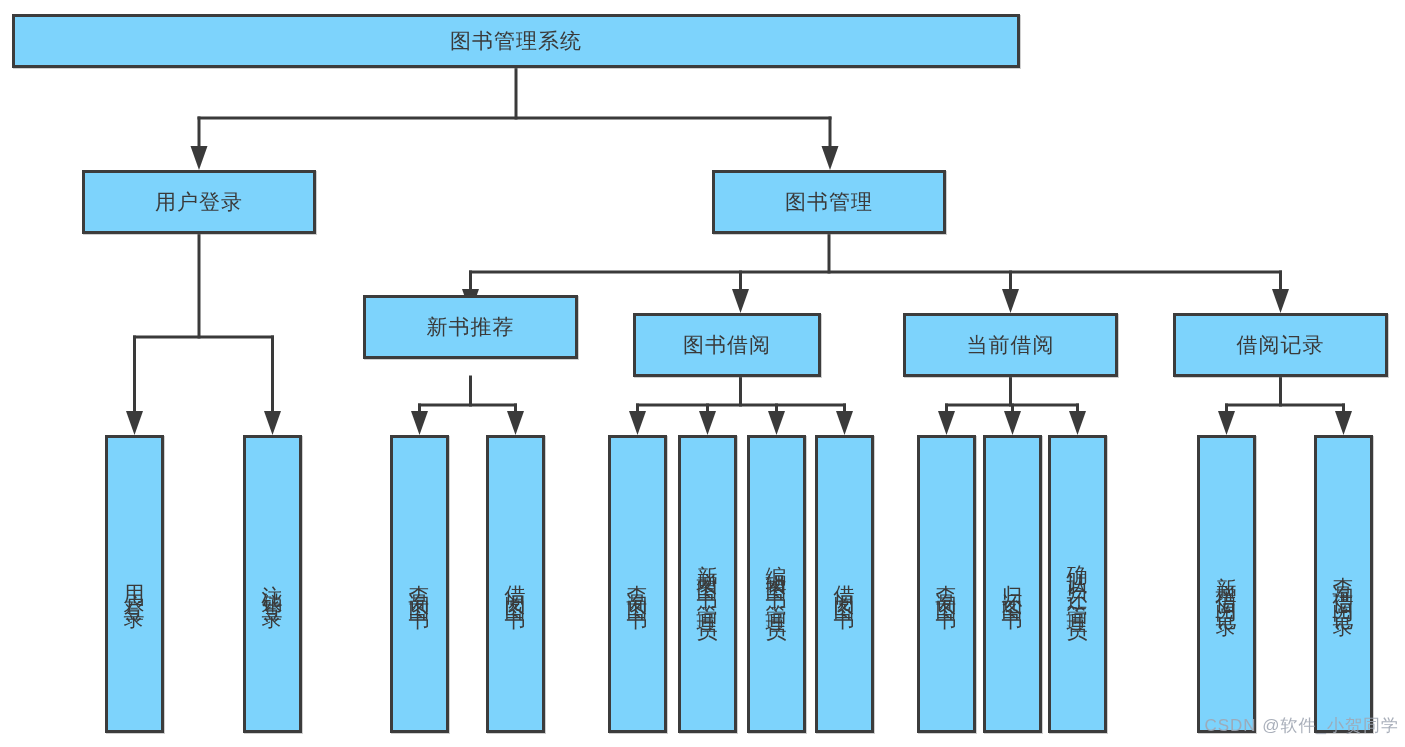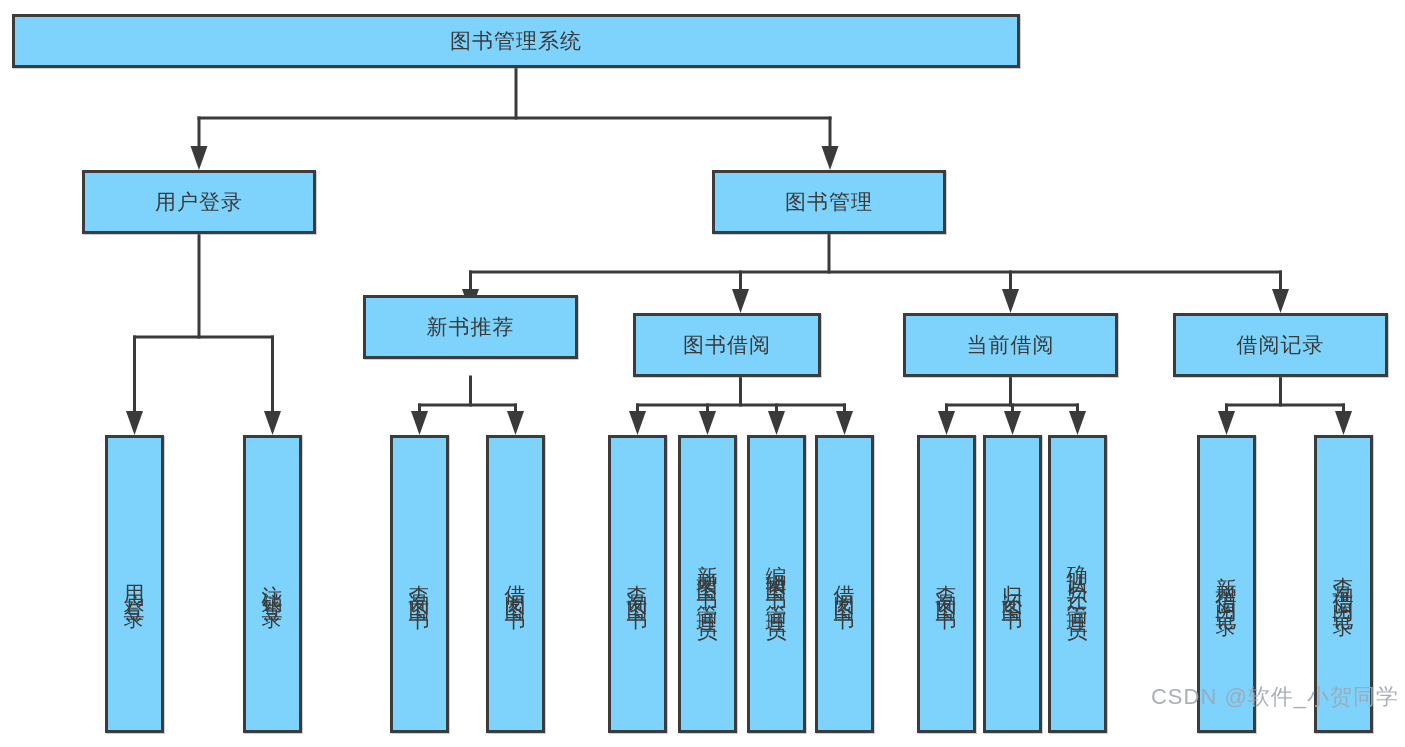--- a/index.html
+++ b/index.html
@@ -36,23 +36,23 @@
   .vbox span {
     writing-mode: vertical-rl;
     text-orientation: mixed;
     font-size: 21px;
     letter-spacing: 8px;
     line-height: 1;
     white-space: nowrap;
   }
   .watermark {
     position: absolute;
-    top: 682px;
+    top: 714px;
     right: 6px;
-    font-size: 22px;
+    font-size: 17px;
     color: rgba(160, 166, 178, 0.9);
     letter-spacing: 1px;
     white-space: nowrap;
   }
 </style>
 </head>
 <body>
 
 <div class="stage">
 

